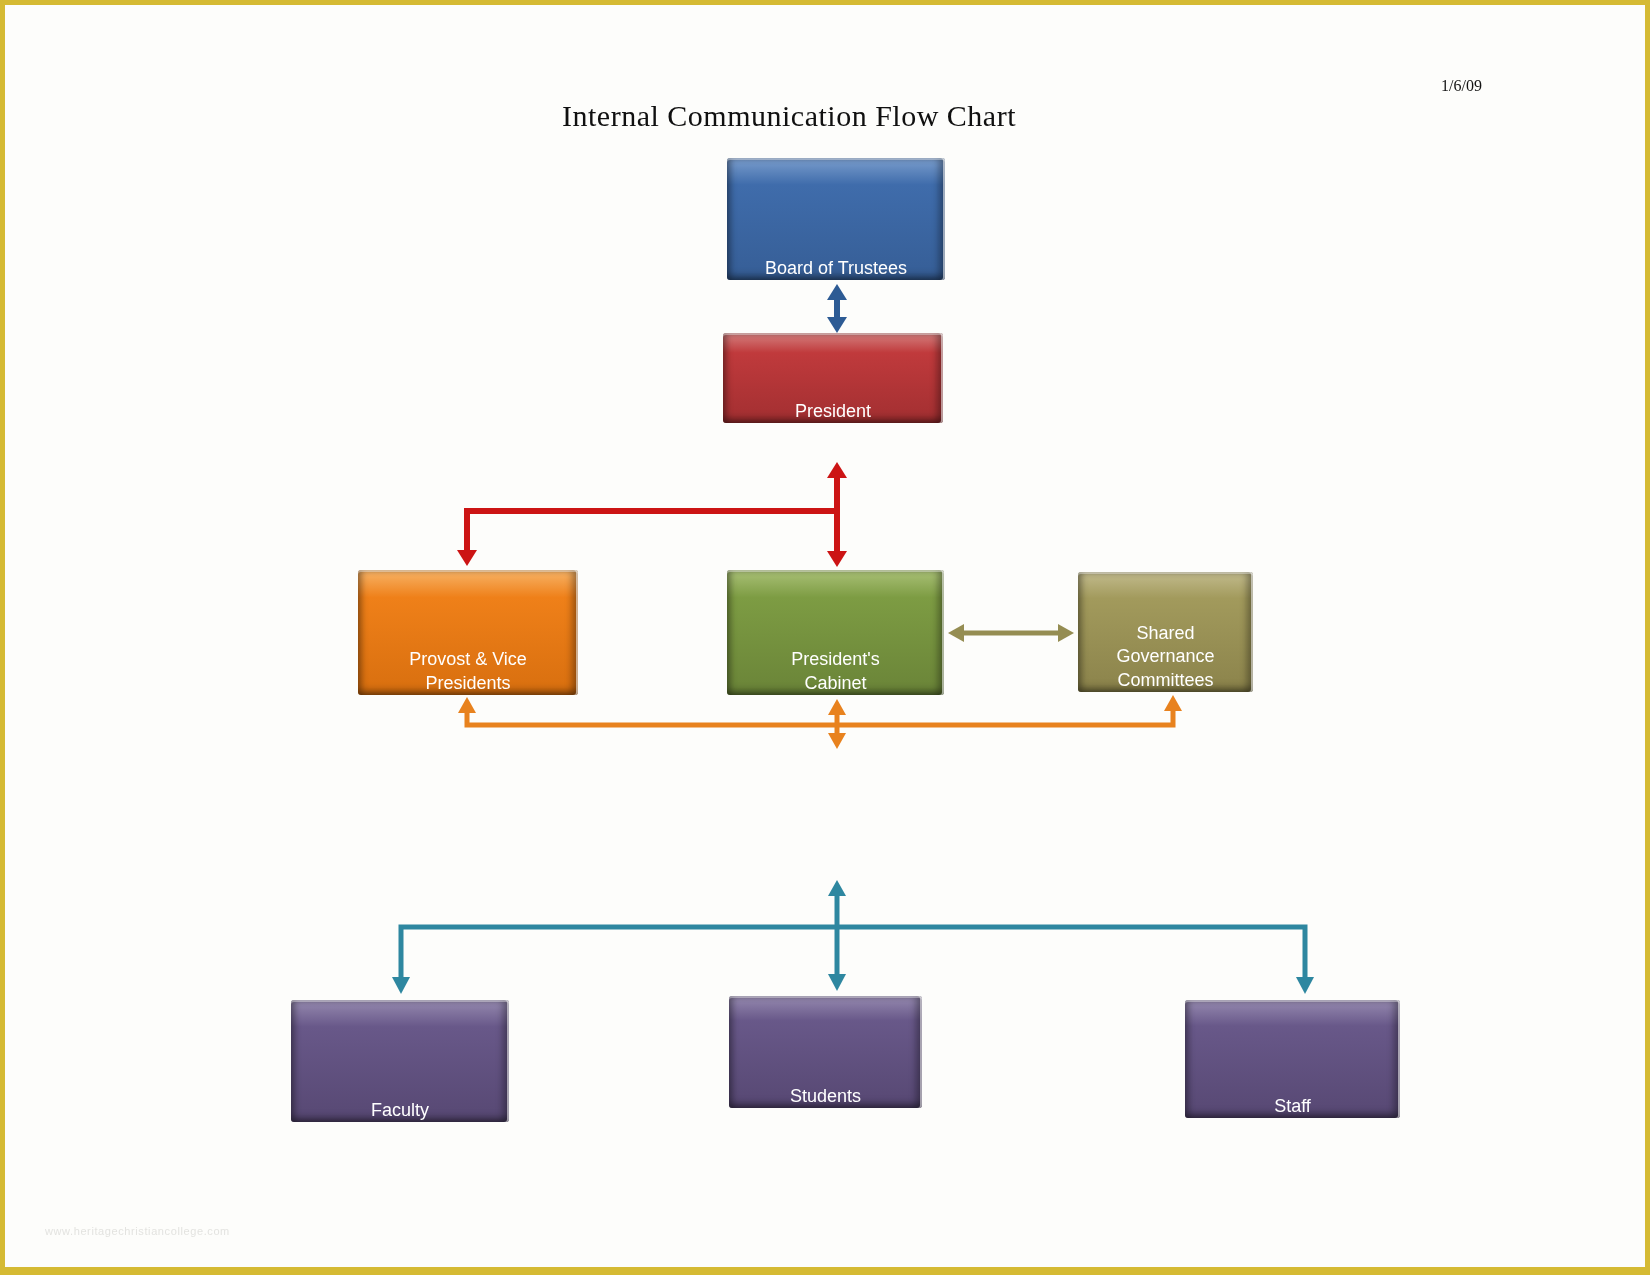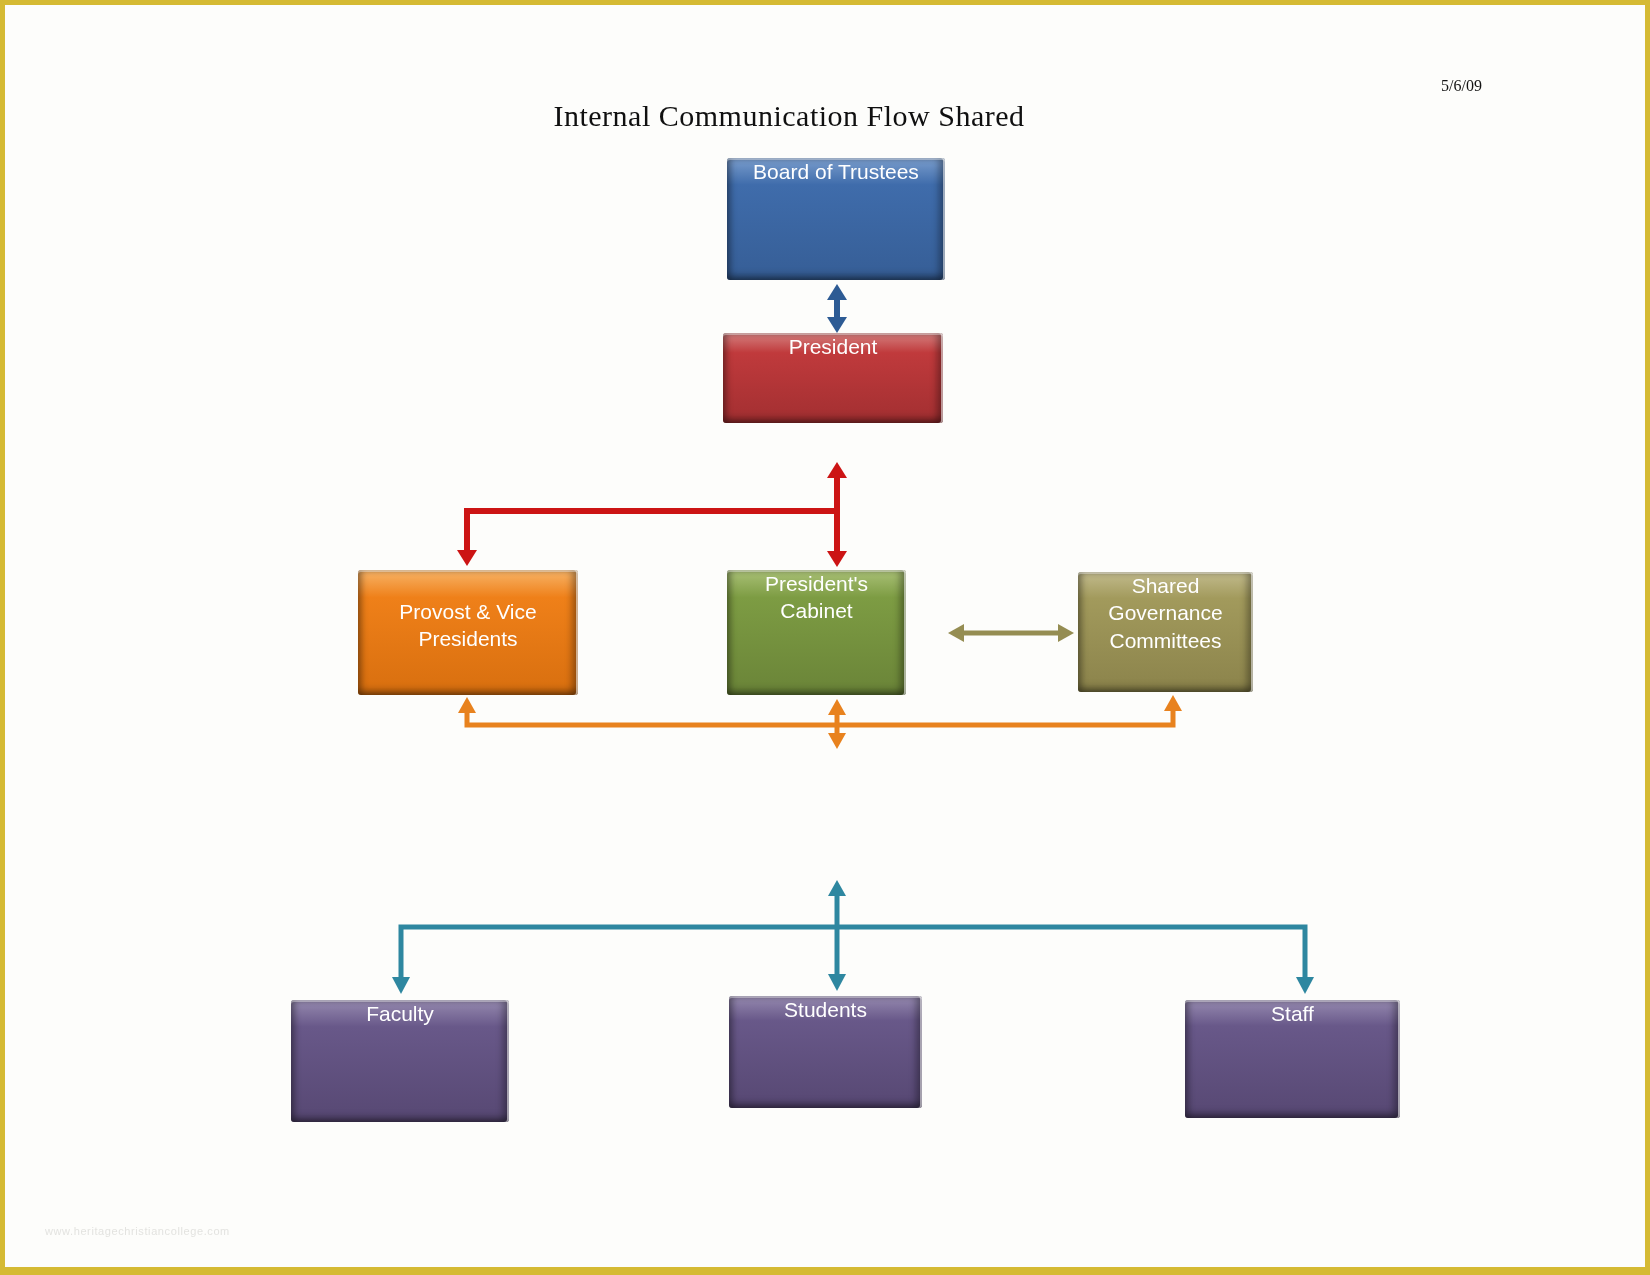--- a/index.html
+++ b/index.html
@@ -26,24 +26,24 @@
     font-family:"Liberation Serif",serif;
     font-size:16px;color:#141414;
   }
   .watermark{
     position:absolute;left:40px;top:1220px;
     font-size:11px;color:#e3e3e0;letter-spacing:0.6px;
   }
   svg.arrows{position:absolute;left:0;top:0;pointer-events:none;}
   .node{
     position:absolute;
-    display:flex;align-items:flex-start;justify-content:center;
+    display:flex;align-items:flex-end;justify-content:center;
     text-align:center;
     color:#ffffff;
-    font-size:21px;line-height:1.3;
+    font-size:18px;line-height:1.3;
     border-radius:3px;
     background:linear-gradient(to bottom,var(--light) 0%,var(--base) 22%,var(--dark) 100%);
     box-shadow:
       inset -2px 0 0 rgba(255,255,255,0.55),
       inset 0 2px 0 rgba(255,255,255,0.38),
       inset 4px 0 6px rgba(0,0,0,0.28),
       inset -7px 0 6px rgba(0,0,0,0.26),
       inset 0 -5px 7px rgba(0,0,0,0.30);
   }
   .blue  {--light:#7b9ecd;--base:#3f6cab;--dark:#365e96;}
@@ -56,22 +56,22 @@
   .node span{display:inline-block;}
   .w130 span{max-width:130px;}
   .w160 span{max-width:160px;}
   .w200 span{max-width:200px;margin-top:28px;}
 </style>
 </head>
 <body>
 
 <div class="frame">
 
-  <div class="title">Internal Communication Flow Shared</div>
-  <div class="date">5/6/09</div>
+  <div class="title">Internal Communication Flow Chart</div>
+  <div class="date">1/6/09</div>
 
   <svg class="arrows" width="1650" height="1275" viewBox="0 0 1650 1275">
 
     <g>
       <line x1="832" y1="294" x2="832" y2="313" stroke-width="6" stroke="#2d5b94"></line>
       <polygon points="832,279 822,295 842,295" stroke="none" fill="#2d5b94"></polygon>
       <polygon points="832,328 822,312 842,312" stroke="none" fill="#2d5b94"></polygon>
     </g>
 
     <g>
@@ -119,21 +119,21 @@
   </div>
 
   <div class="node red" style="left:718px;top:328px;width:220px;height:90px">
     <span>President</span>
   </div>
 
   <div class="node orange w200" style="left:353px;top:565px;width:220px;height:125px">
     <span>Provost &amp; Vice Presidents</span>
   </div>
 
-  <div class="node green w130" style="left:722px;top:565px;width:179px;height:125px">
+  <div class="node green w130" style="left:722px;top:565px;width:217px;height:125px">
     <span>President's Cabinet</span>
   </div>
 
   <div class="node olive w130" style="left:1073px;top:567px;width:175px;height:120px">
     <span>Shared Governance Committees</span>
   </div>
 
 
   <div class="node purple" style="left:286px;top:995px;width:218px;height:122px">
     <span>Faculty</span>

